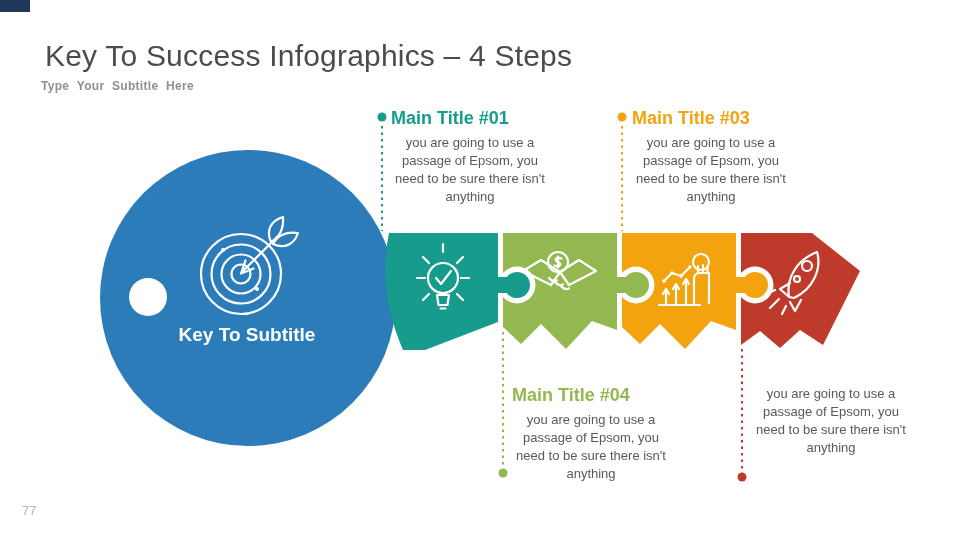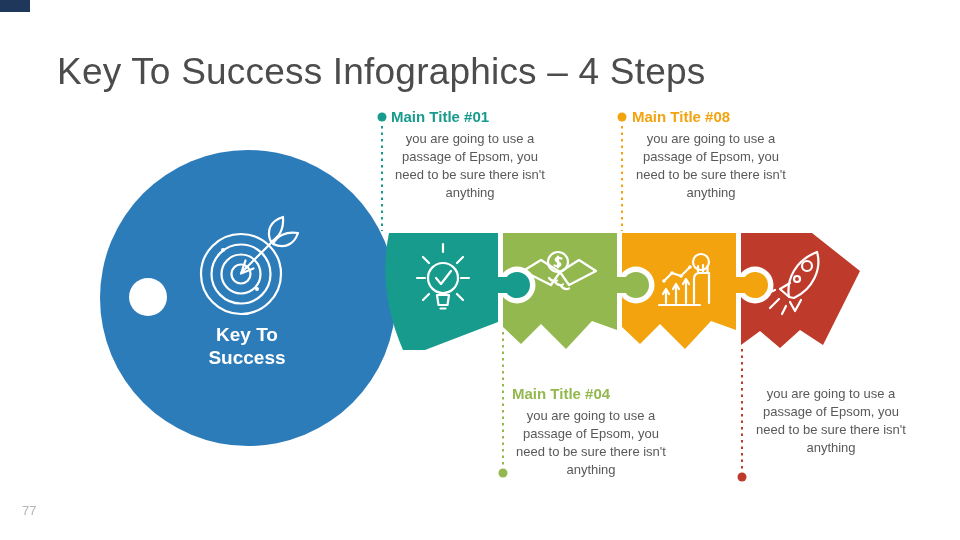--- a/index.html
+++ b/index.html
@@ -2,34 +2,34 @@
 <html style="--c-teal: #179B8C; --c-green: #94B850; --c-orange: #F2A30D; --c-red: #BE3A2B; --c-blue: #2D7CBA; --c-navy: #20375C; --c-heading: #4C4C4C; --c-body: #595959; --c-subtitle: #8F8F8F; --c-page: #B5B5B5;"><head>
 <meta charset="utf-8">
 <style>
   html,body{margin:0;padding:0;background:#fff;}
   .slide{
     position:relative;width:960px;height:540px;background:#fff;overflow:hidden;
     font-family:"Liberation Sans",sans-serif;
   }
   .corner-bar{position:absolute;left:0;top:0;width:30px;height:12px;background:var(--c-navy);}
   .slide-title{
-    position:absolute;left:40px;top:34px;margin:17px;
-    font-size:37px;font-weight:500;letter-spacing:.2px;color:var(--c-heading);
+    position:absolute;left:40px;top:34px;margin:5px;
+    font-size:30px;font-weight:500;letter-spacing:.2px;color:var(--c-heading);
   }
   .slide-subtitle{
     position:absolute;left:41px;top:79px;
     font-size:12px;font-weight:700;color:var(--c-subtitle);word-spacing:4px;letter-spacing:.3px;
   }
   .layer{position:absolute;left:0;top:0;width:960px;height:540px;}
   .center-label{
     position:absolute;left:177px;top:324px;width:140px;
     text-align:center;color:#fff;font-size:19px;font-weight:700;line-height:1.2;
   }
   .callout{position:absolute;width:158px;}
-  .callout-title{font-size:15px;font-weight:700;margin-bottom:5px;}
+  .callout-title{font-size:18px;font-weight:700;margin-bottom:5px;}
   .callout-body{font-size:13px;line-height:18px;color:var(--c-body);text-align:center;}
   .step1 .callout-title{color:var(--c-teal);}
   .step2 .callout-title{color:var(--c-green);}
   .step3 .callout-title{color:var(--c-orange);}
   .step4 .callout-title{color:var(--c-red);}
   .pos-1{left:391px;top:108px;}
   .pos-2{left:512px;top:385px;}
   .pos-3{left:632px;top:108px;}
   .pos-4{left:752px;top:385px;}
   .page-number{position:absolute;left:22px;top:503px;font-size:13px;color:var(--c-page);}
@@ -37,20 +37,21 @@
   .dotted{stroke-width:2;stroke-dasharray:2.5 4;fill:none;}
 </style>
 </head>
 <body>
 
 <div class="slide">
 
   <div class="corner-bar"></div>
 
   <h1 class="slide-title">Key To Success Infographics – 4 Steps</h1>
+  <div class="slide-subtitle">Type Your Subtitle Here</div>
 
   <svg class="layer" viewBox="0 0 960 540">
 
     <g>
       <circle cx="248" cy="298" r="148" fill="var(--c-blue)"></circle>
       <circle cx="148" cy="297" r="19" fill="#ffffff"></circle>
     </g>
 
     <g class="icon-stroke" stroke-width="3">
       <circle cx="241" cy="274" r="40"></circle>
@@ -150,34 +151,34 @@
     <line class="dotted" stroke="var(--c-orange)" x1="622" y1="126" x2="622" y2="231"></line>
     <circle cx="622" cy="117" r="4.5" fill="var(--c-orange)"></circle>
 
     <line class="dotted" stroke="var(--c-green)" x1="503" y1="332" x2="503" y2="465"></line>
     <circle cx="503" cy="473" r="4.5" fill="var(--c-green)"></circle>
 
     <line class="dotted" stroke="var(--c-red)" x1="742" y1="349" x2="742" y2="469"></line>
     <circle cx="742" cy="477" r="4.5" fill="var(--c-red)"></circle>
   </svg>
 
-  <div class="center-label">Key To Success</div>
+  <div class="center-label">Key To Subtitle</div>
 
   <div class="callout step1 pos-1">
     <div class="callout-title">Main Title #01</div>
     <div class="callout-body">you are going to use a passage of Epsom, you need to be sure there isn't anything</div>
   </div>
 
   <div class="callout step2 pos-2">
     <div class="callout-title">Main Title #04</div>
     <div class="callout-body">you are going to use a passage of Epsom, you need to be sure there isn't anything</div>
   </div>
 
   <div class="callout step3 pos-3">
-    <div class="callout-title">Main Title #08</div>
+    <div class="callout-title">Main Title #03</div>
     <div class="callout-body">you are going to use a passage of Epsom, you need to be sure there isn't anything</div>
   </div>
 
   <div class="callout step4 pos-4">
     <div class="callout-body">you are going to use a passage of Epsom, you need to be sure there isn't anything</div>
   </div>
 
   <div class="page-number">77</div>
 </div>
 

